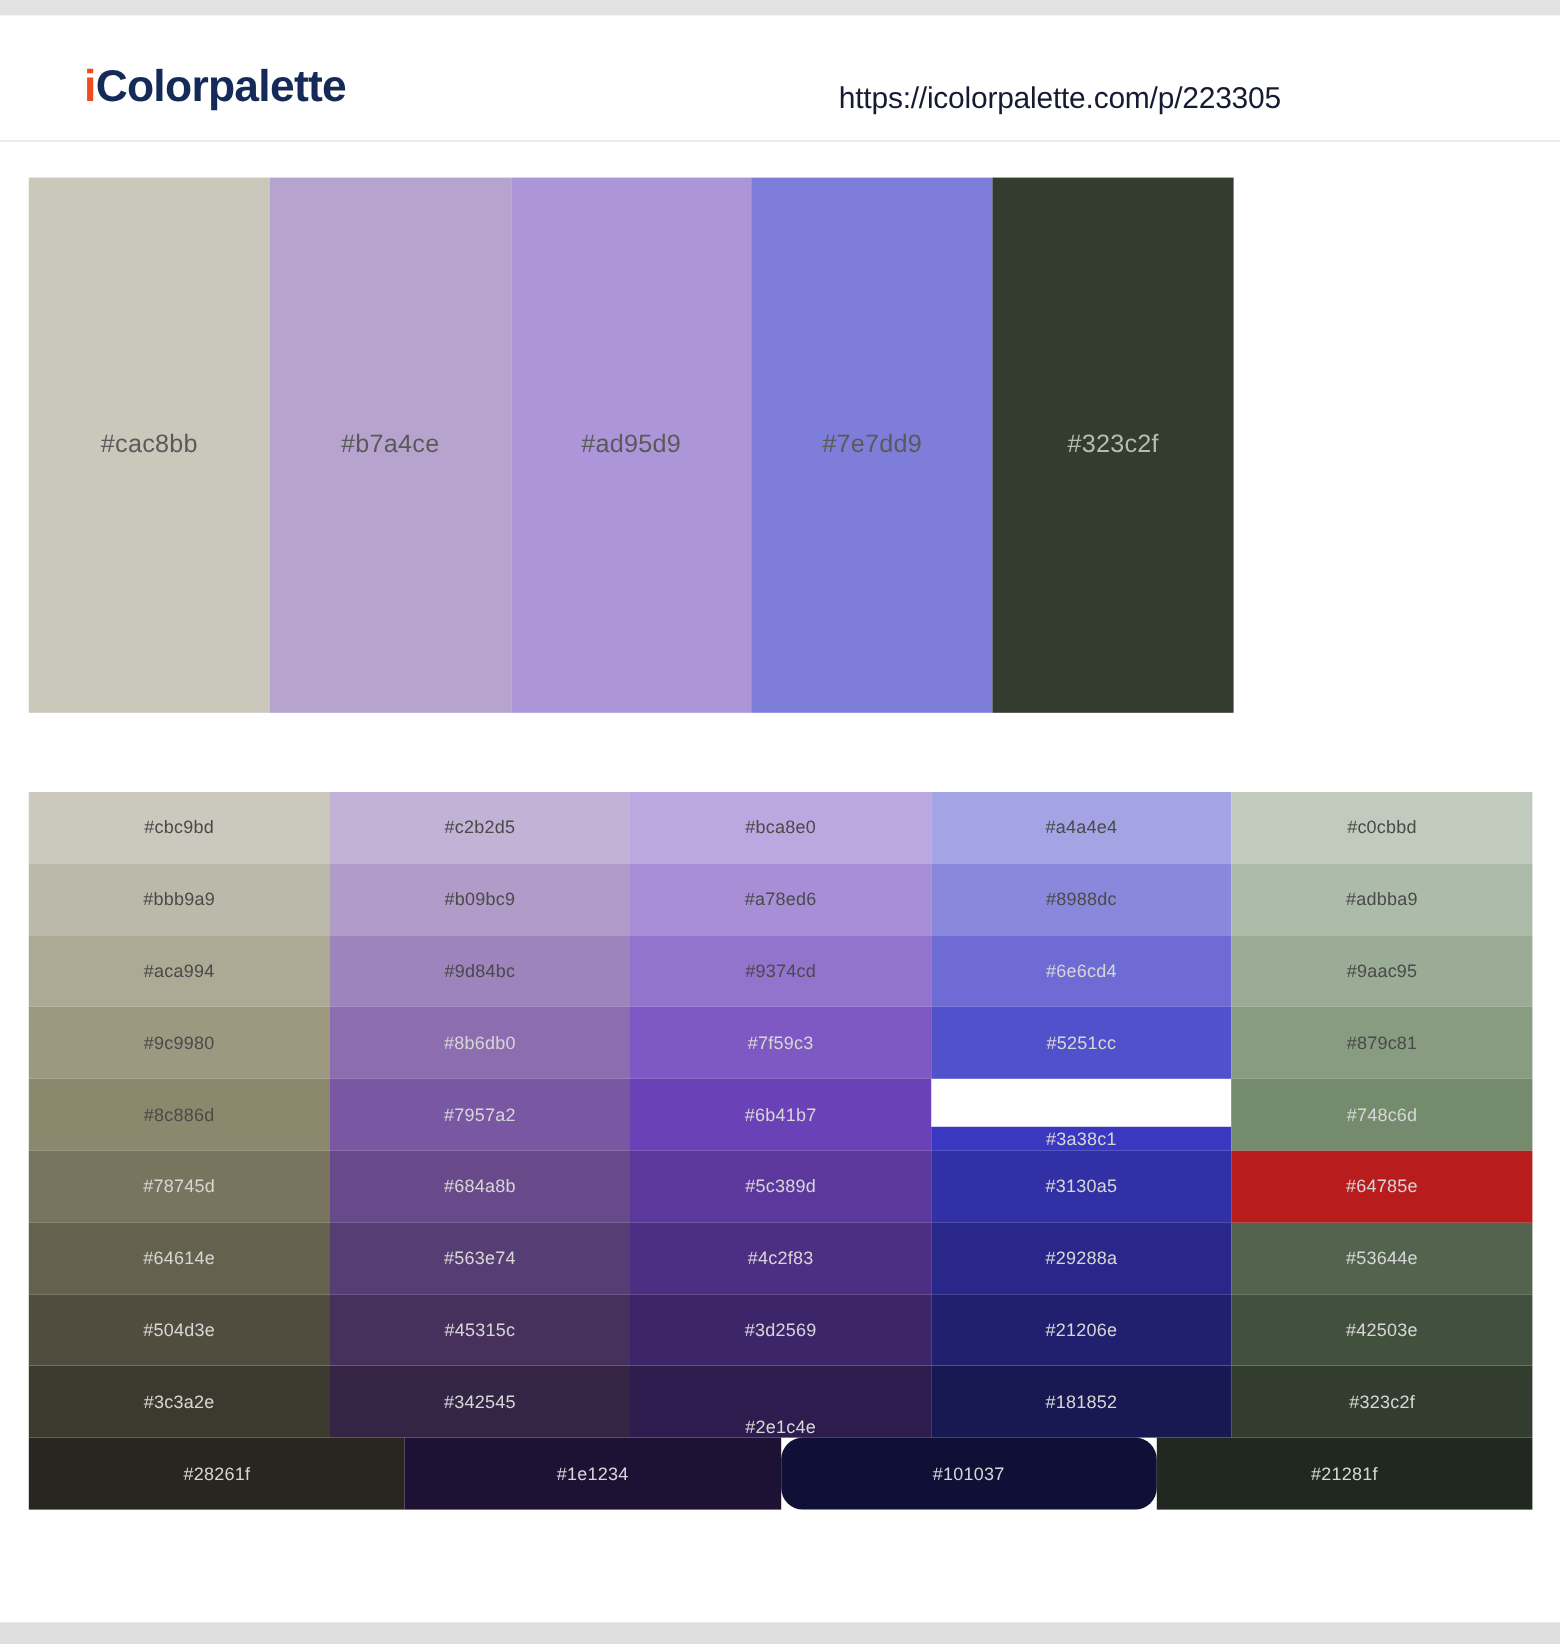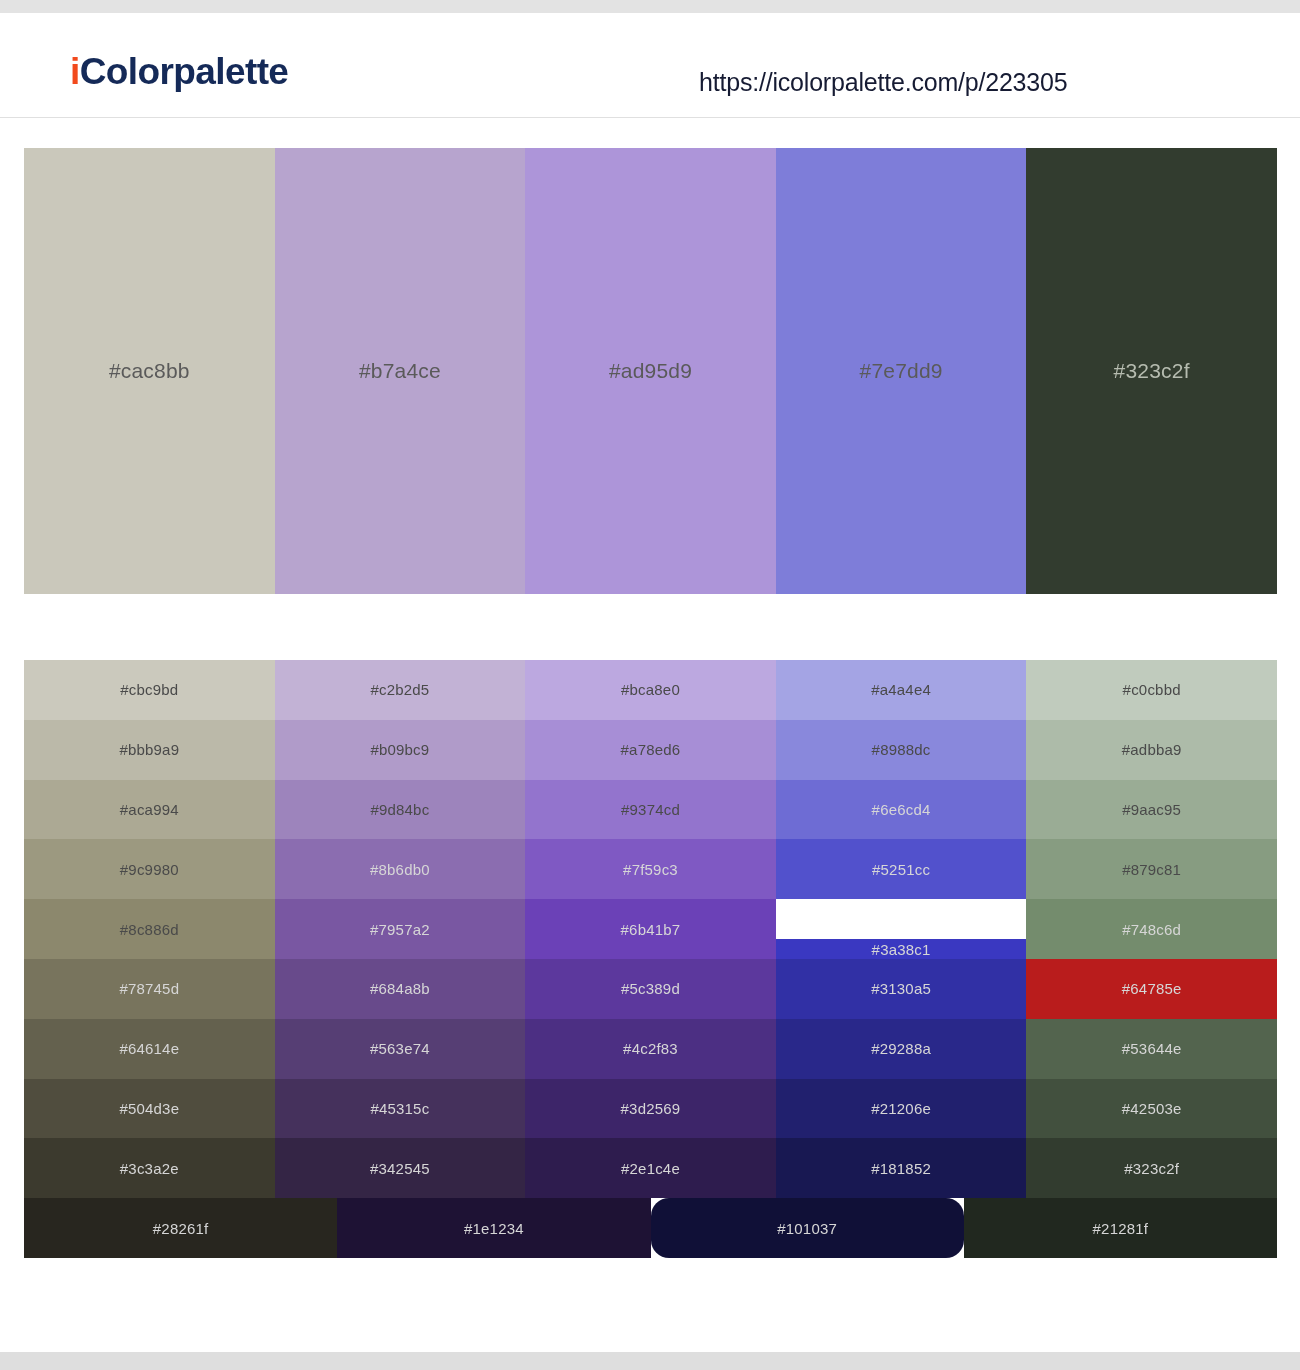--- a/index.html
+++ b/index.html
@@ -57,21 +57,21 @@
     color: #161b33;
     white-space: nowrap;
     letter-spacing: -0.2px;
   }
 
   
   .swatch-row {
     position: absolute;
     top: 148px;
     left: 24px;
-    width: 1253px;
+    width: 1004px;
     height: 446px;
     display: flex;
   }
   .swatch {
     flex: 1 1 0;
     position: relative;
     display: flex;
     align-items: center;
     justify-content: center;
   }
@@ -288,21 +288,21 @@
         <span class="shade-label light">#42503e</span>
       </div>
     </div>
     <div class="shade-row">
       <div class="shade-cell" style="background: rgb(60, 58, 46);">
         <span class="shade-label light">#3c3a2e</span>
       </div>
       <div class="shade-cell" style="background: rgb(52, 37, 69);">
         <span class="shade-label light">#342545</span>
       </div>
-      <div class="shade-cell" style="background: rgb(46, 28, 78);">
+      <div class="shade-cell" style="background: rgb(46, 28, 78); align-items: flex-end;">
         <span class="shade-label light">#2e1c4e</span>
       </div>
       <div class="shade-cell" style="background: rgb(24, 24, 82);">
         <span class="shade-label light">#181852</span>
       </div>
       <div class="shade-cell" style="background: rgb(50, 60, 47);">
         <span class="shade-label light">#323c2f</span>
       </div>
     </div>
     <div class="shade-row">

